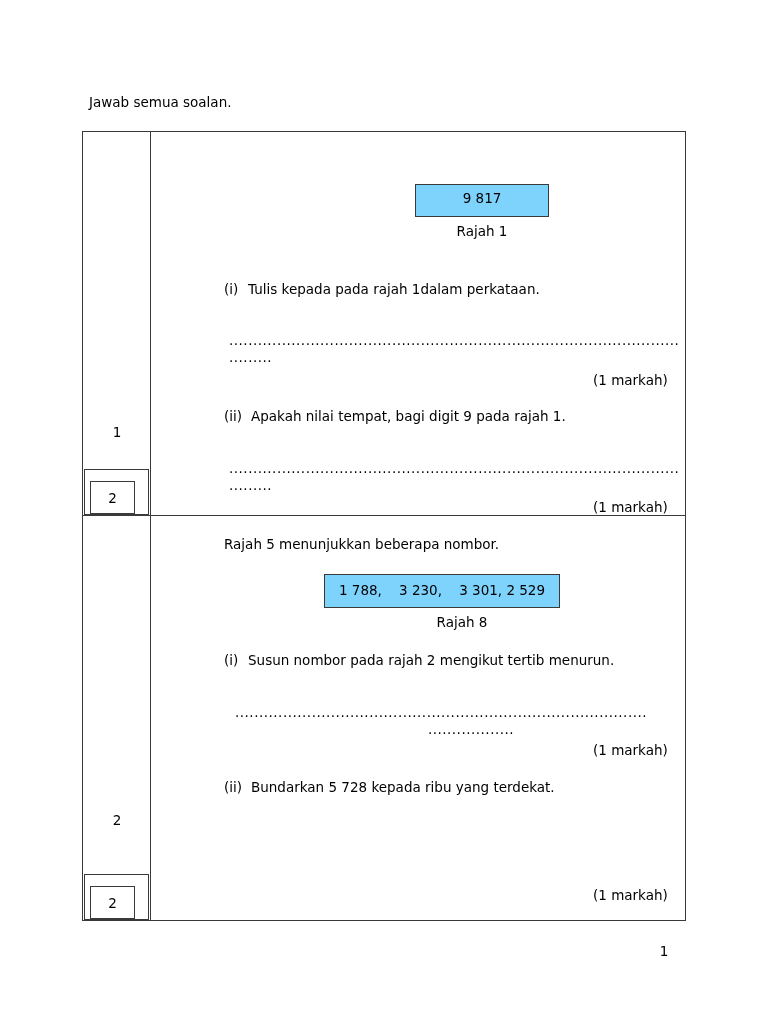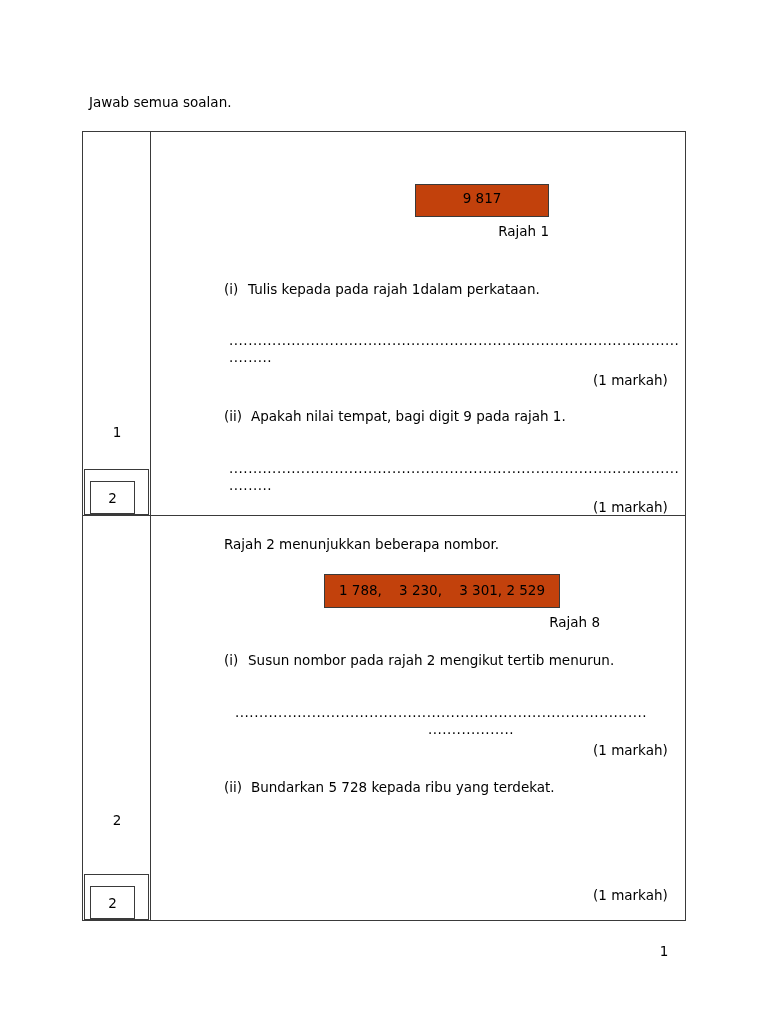--- a/index.html
+++ b/index.html
@@ -104,32 +104,32 @@
     font-size: 13.5px;
     line-height: 18px;
     white-space: nowrap;
   }
 
   
   .figbox {
     position: absolute;
     box-sizing: border-box;
     border: 1px solid #3a3a3a;
-    background: #c2410c;
+    background: #7dd3fc;
   }
   .figbox .figval {
     position: absolute;
     left: 0; right: 0;
     text-align: center;
     font-size: 13.5px;
     white-space: pre;
   }
   .figcaption {
     position: absolute;
-    text-align: right;
+    text-align: center;
     font-size: 13.5px;
     white-space: nowrap;
   }
 
   
   .subq {
     position: absolute;
     font-size: 13.5px;
     line-height: 18px;
     white-space: nowrap;
@@ -227,21 +227,21 @@
 
       <div class="numcol">
         <div class="qnum n2">2</div>
         <div class="markbox-outer">
           <div class="markbox-inner">2</div>
         </div>
       </div>
 
       <div class="content">
 
-        <div class="stem" style="left:73px; top:19px;">Rajah 2 menunjukkan beberapa nombor.</div>
+        <div class="stem" style="left:73px; top:19px;">Rajah 5 menunjukkan beberapa nombor.</div>
 
         <div class="figbox" style="left:173px; top:58px; width:236px; height:34px;">
           <div class="figval" style="top:7px;">1 788,    3 230,    3 301, 2 529</div>
         </div>
         <div class="figcaption" style="left:173px; top:98px; width:276px;">Rajah 8</div>
 
         <div class="subq" style="left:73px; top:135px;">
           <span class="lbl" style="width:24px;">(i)</span>
           <span class="txt">Susun nombor pada rajah 2 mengikut tertib menurun.</span>
         </div>

